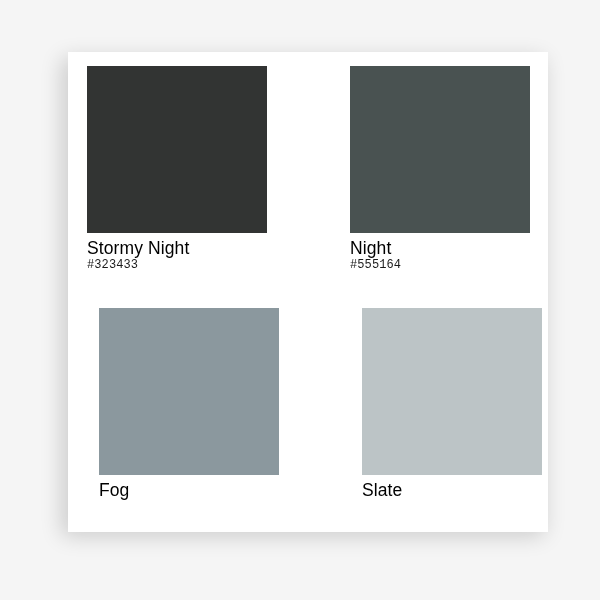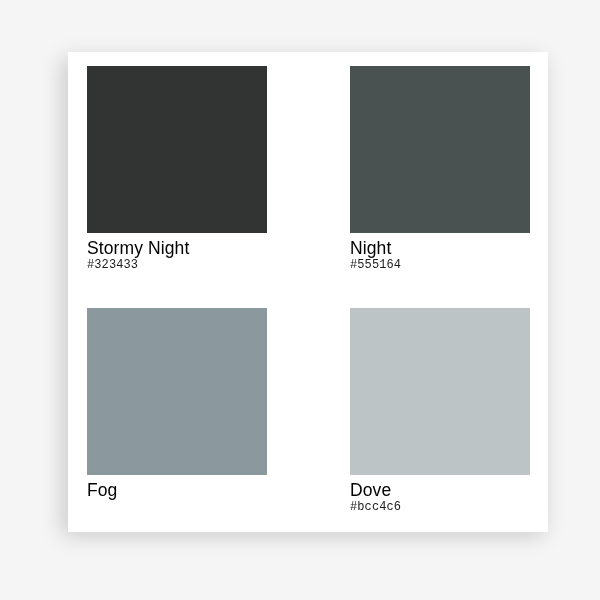--- a/index.html
+++ b/index.html
@@ -58,21 +58,21 @@
     grid-template-rows: 210px 1fr 210px;
   }
 
   .swatch-cell {
     display: flex;
     flex-direction: column;
   }
   .swatch-cell.col-left  { grid-column: 1; }
   .swatch-cell.col-right { grid-column: 3; }
   .swatch-cell.row-top    { grid-row: 1; }
-  .swatch-cell.row-bottom { grid-row: 3; }
+  .swatch-cell.row-bottom { grid-row: 3; margin-left: 12px; }
 
   .swatch-chip {
     width: 180px;
     height: 167px;
     flex: none;
   }
 
   .swatch-caption {
     padding-top: 5px;
   }
@@ -126,20 +126,19 @@
       <div class="swatch-cell col-left row-bottom">
         <div class="swatch-chip" style="background-color: rgb(139, 152, 158);"></div>
         <div class="swatch-caption">
           <div class="swatch-name">Fog</div>
         </div>
       </div>
 
       <div class="swatch-cell col-right row-bottom">
         <div class="swatch-chip" style="background-color: rgb(188, 196, 198);"></div>
         <div class="swatch-caption">
-          <div class="swatch-name">Dove</div>
-          <div class="swatch-hex">#bcc4c6</div>
+          <div class="swatch-name">Slate</div>
         </div>
       </div>
 
     </div>
   </div>
 </div>
 
 </body></html>

